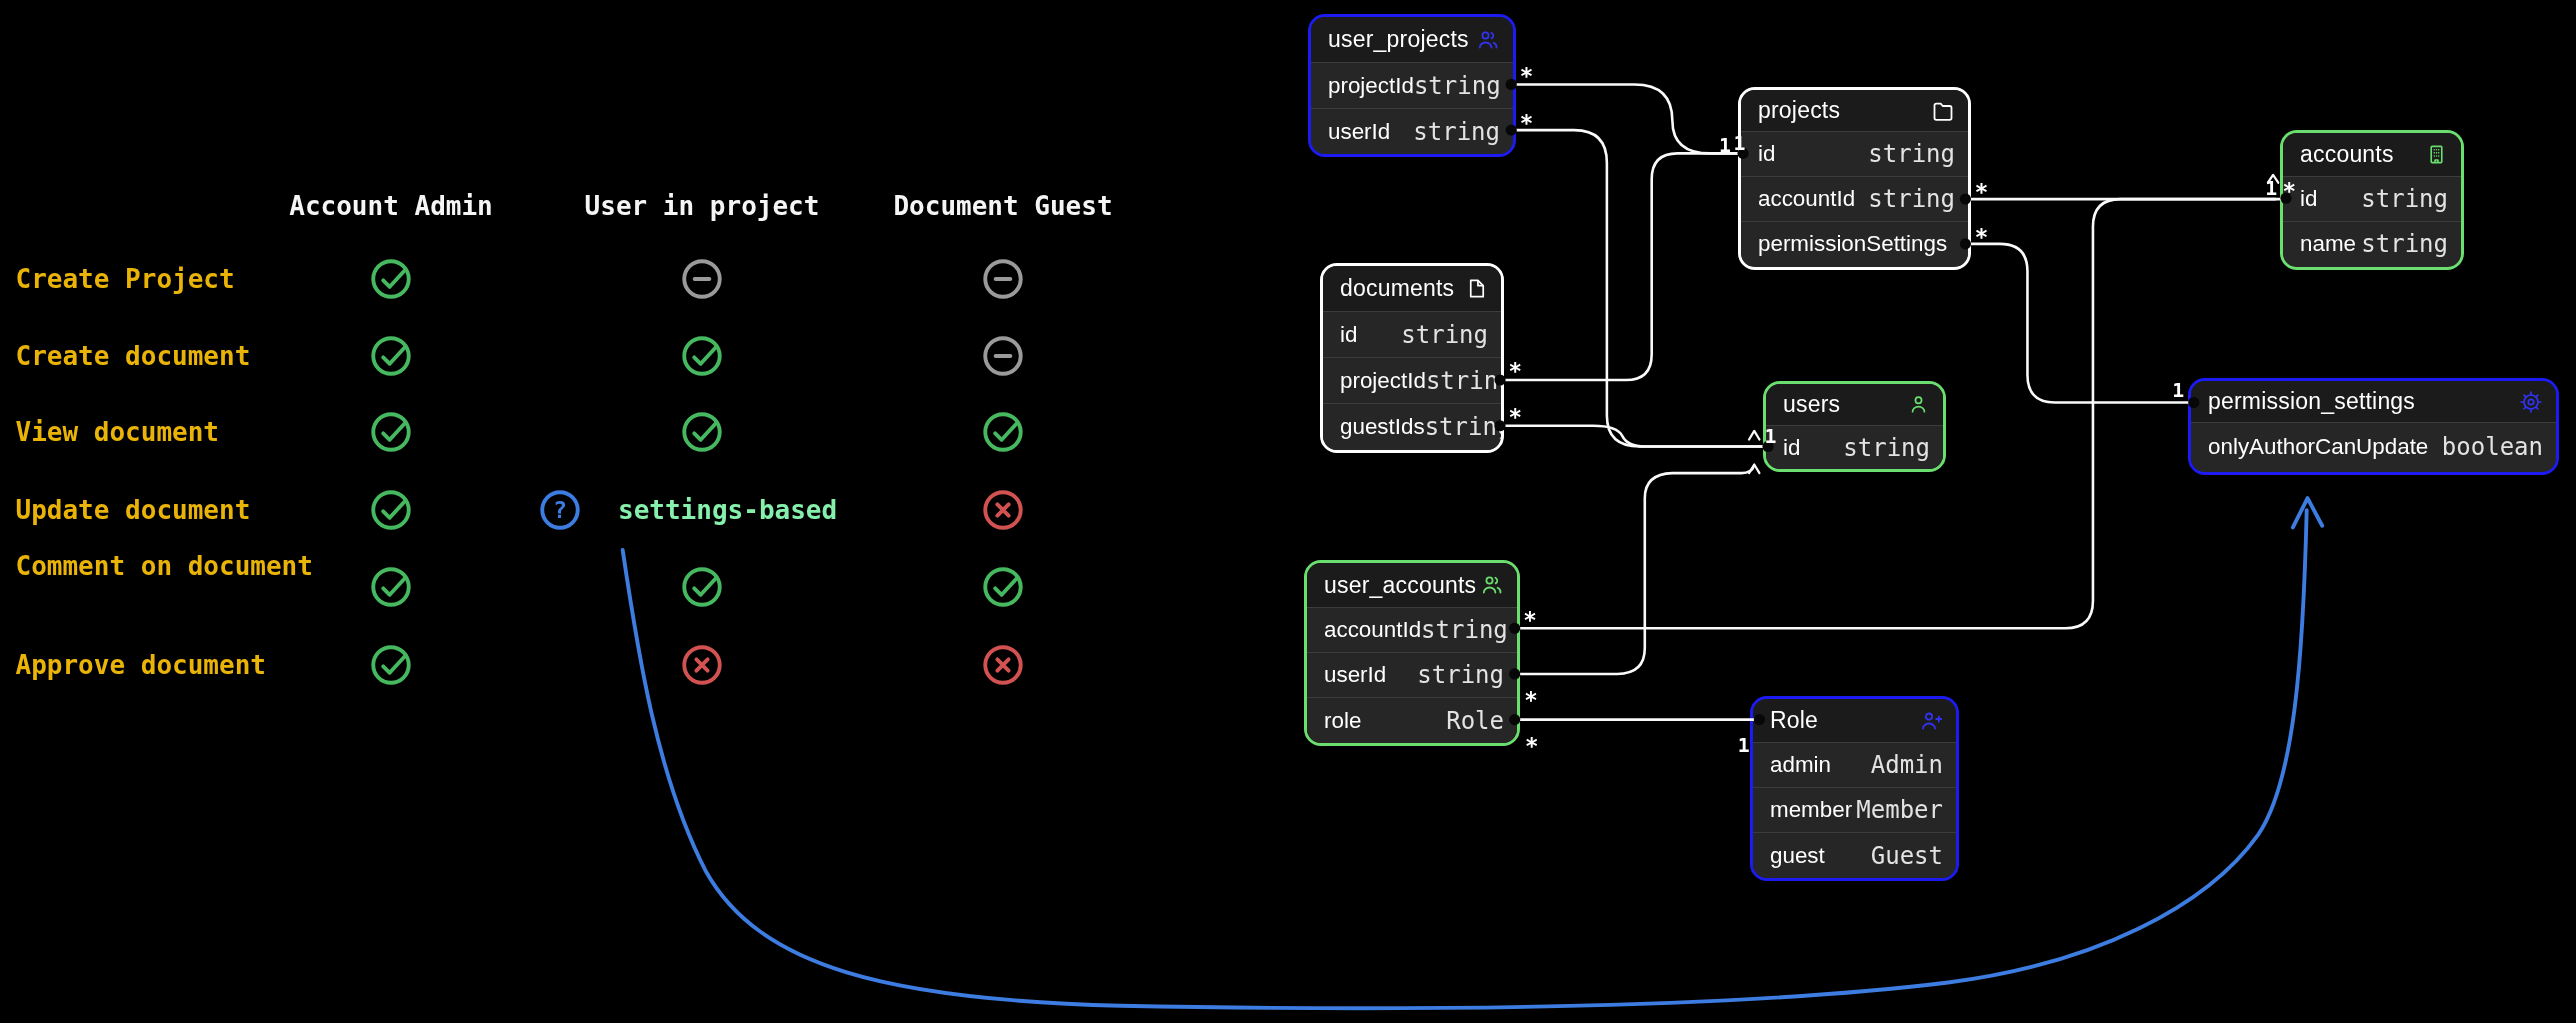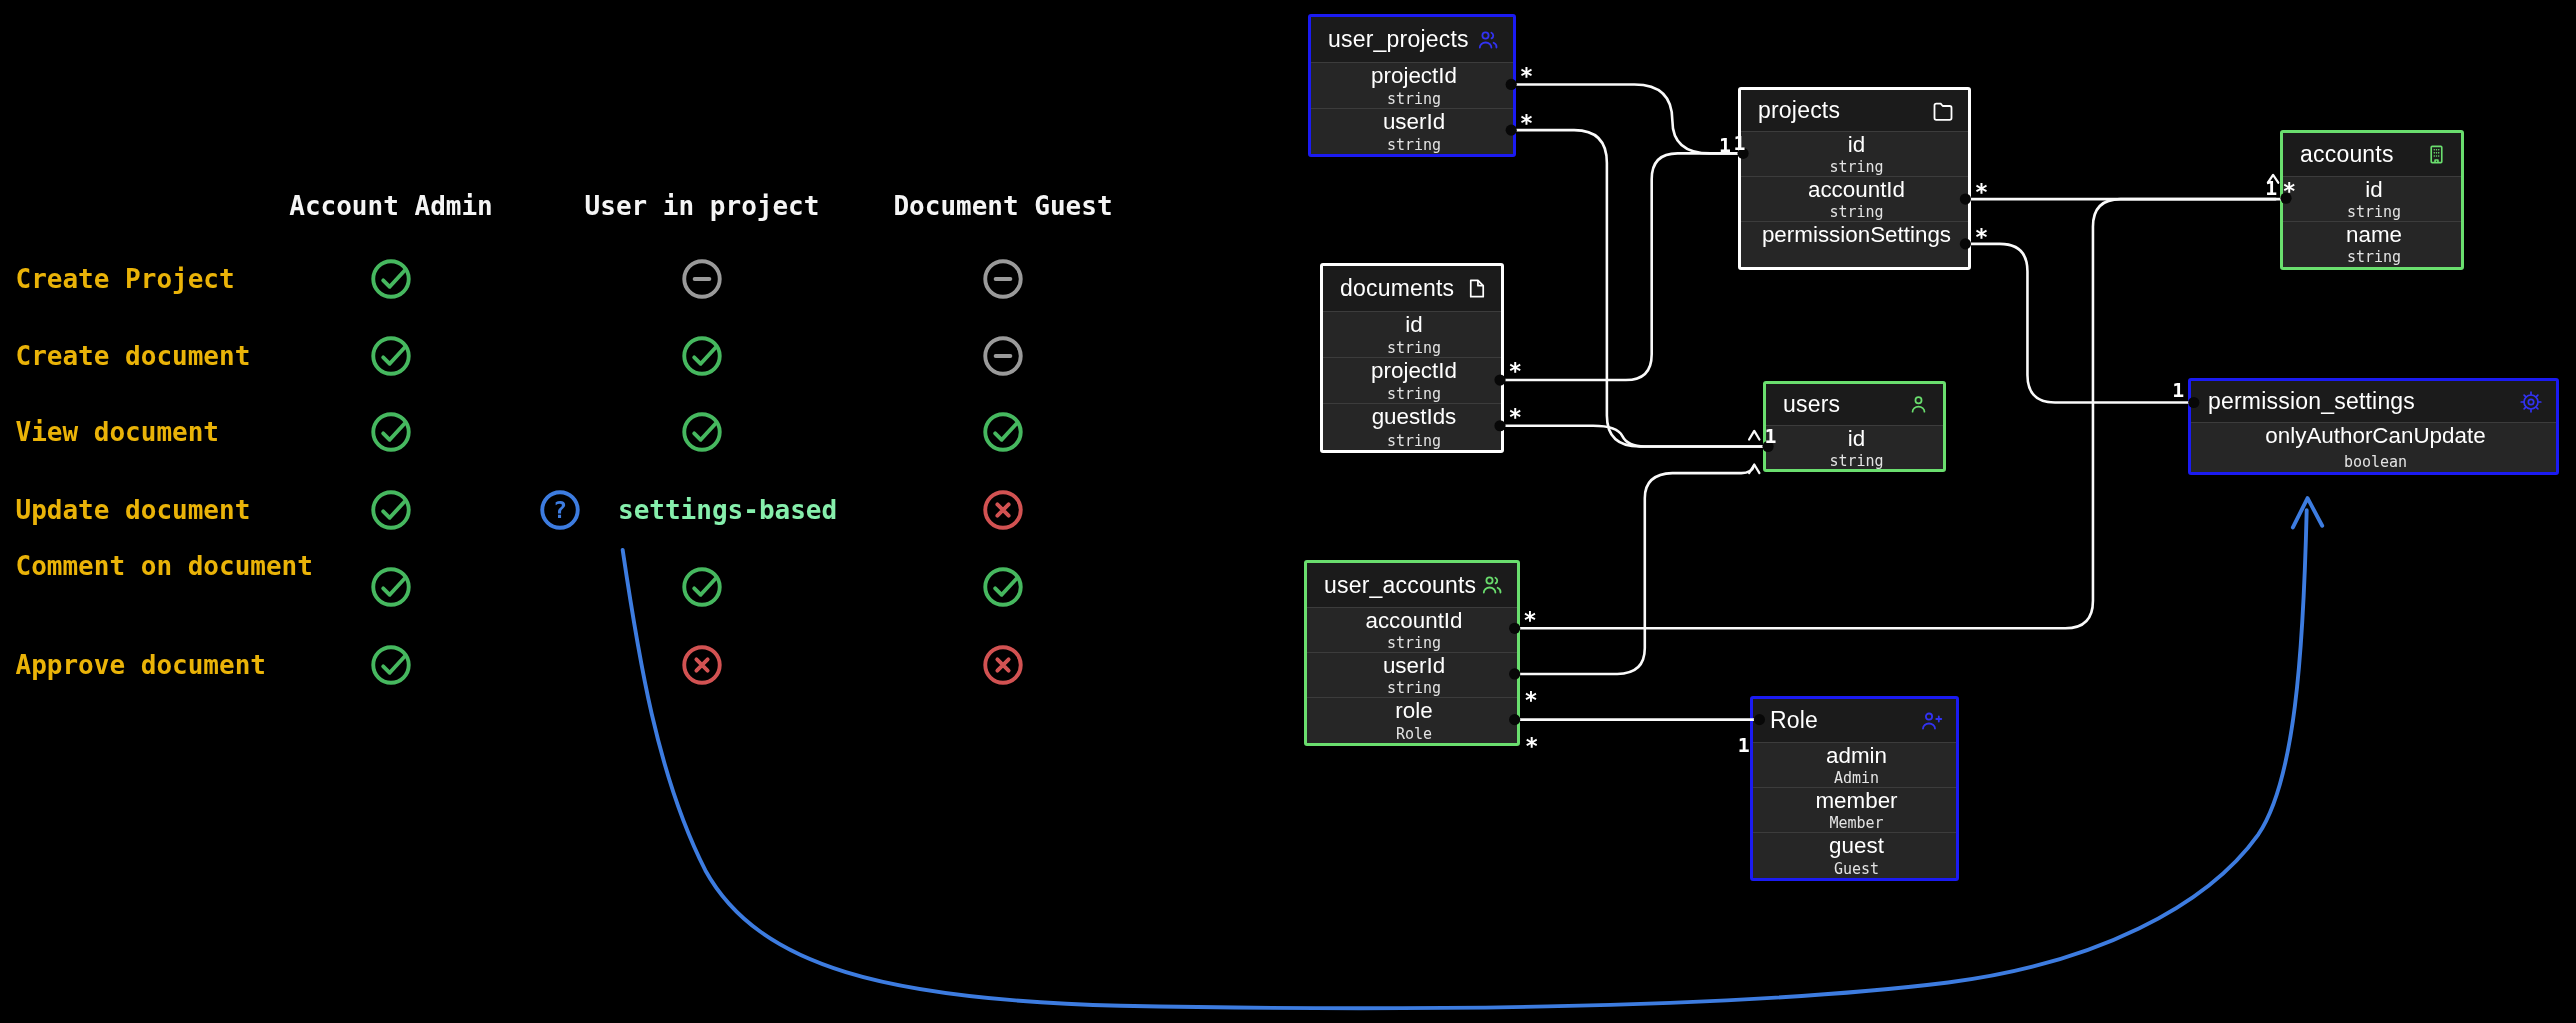--- a/index.html
+++ b/index.html
@@ -7,31 +7,31 @@
          font-family:"Liberation Sans",sans-serif;}
   
   .col-header{position:absolute;top:191px;transform:translateX(-50%);
     font-family:"DejaVu Sans Mono",monospace;font-weight:700;font-size:26px;color:#f5f5f5;white-space:nowrap;}
   .perm-label{position:absolute;left:15.5px;transform:translateY(-50%);
     font-family:"DejaVu Sans Mono",monospace;font-weight:600;font-size:26px;color:#eab308;white-space:nowrap;}
   .cell-icon{position:absolute;width:45px;height:45px;transform:translate(-50%,-50%);}
   .note-text{position:absolute;transform:translateY(-50%);
     font-family:"DejaVu Sans Mono",monospace;font-weight:600;font-size:26px;color:#86efac;white-space:nowrap;}
   
-  .tbl{position:absolute;box-sizing:border-box;border-radius:3px;background:#262626;overflow:hidden;z-index:2;}
+  .tbl{position:absolute;box-sizing:border-box;border-radius:17px;background:#262626;overflow:hidden;z-index:2;}
   .tbl.blue{border:3.4px solid #1b1bf2;}
   .tbl.green{border:3.4px solid #6ade6e;}
   .tbl.white{border:3.4px solid #ffffff;}
   .tbl .hd{display:flex;align-items:center;justify-content:space-between;
     background:#1b1b1b;padding:0 13px 0 17px;}
   .tbl .tname{color:#fff;font-size:23px;font-weight:500;letter-spacing:0.2px;white-space:nowrap;}
   .tbl .row{display:flex;align-items:center;justify-content:space-between;box-sizing:border-box;
-    background:#262626;border-top:1.7px solid #3c3c3c;padding:0 13px 0 17px;flex-direction:column;}
+    background:#262626;border-top:1.7px solid #3c3c3c;padding:0 13px 0 17px;}
   .tbl .fname{color:#fff;font-size:22.4px;font-weight:500;white-space:nowrap;}
-  .tbl .ftype{color:#e3e3e3;font-family:"DejaVu Sans Mono",monospace;font-size:15px;white-space:nowrap;text-align:center;}
+  .tbl .ftype{color:#e3e3e3;font-family:"DejaVu Sans Mono",monospace;font-size:24px;white-space:nowrap;text-align:center;}
   .hicon{display:flex;align-items:center;}
   
   #wires{position:absolute;left:0;top:0;z-index:4;pointer-events:none;}
   .card-label{font-family:"DejaVu Sans Mono",monospace;font-size:23px;fill:#fff;font-weight:600;}
   .star-label{font-family:"DejaVu Sans Mono",monospace;font-size:26px;fill:#fff;font-weight:600;}
 </style>
 </head>
 <body>
 
 <div id="stage">

